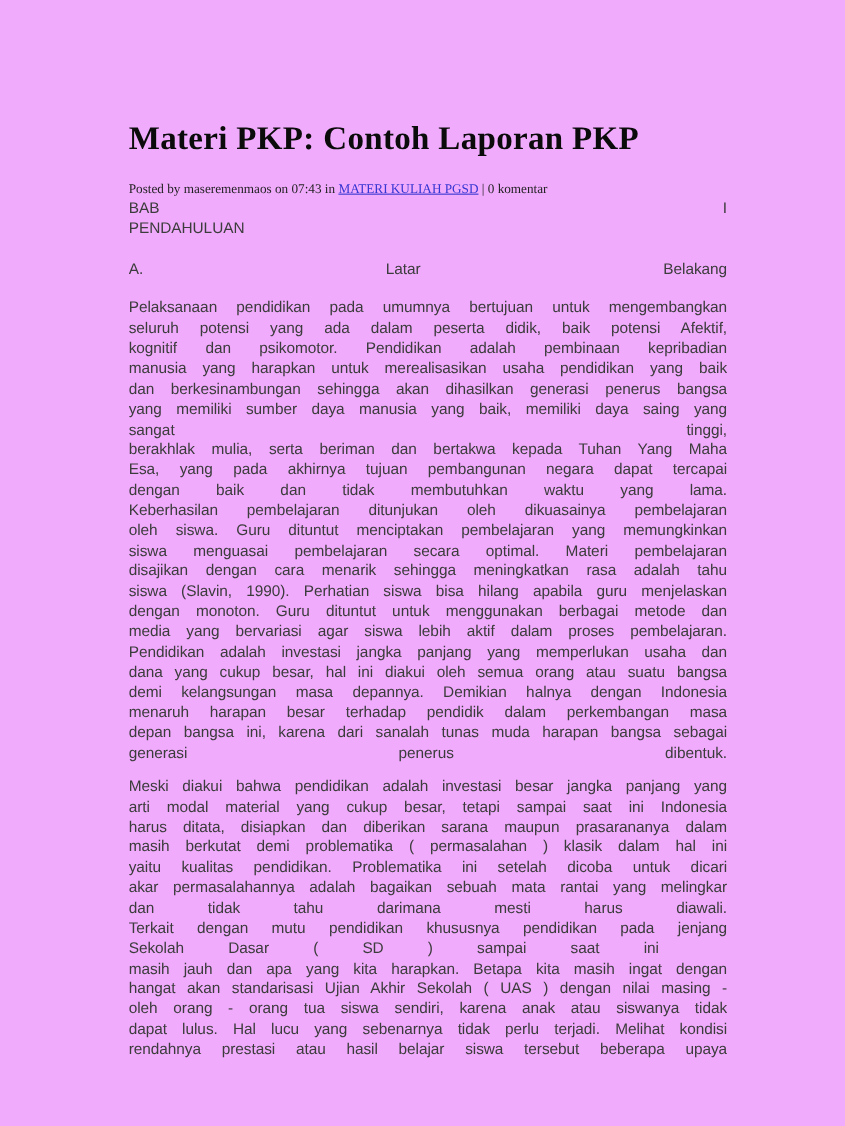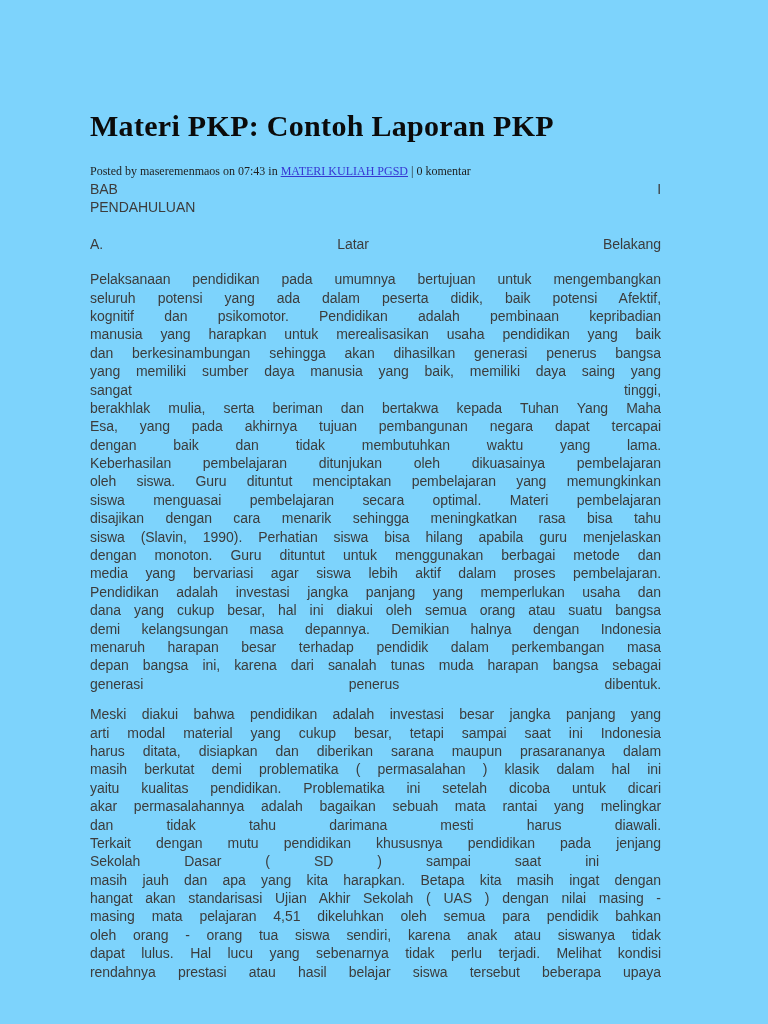--- a/index.html
+++ b/index.html
@@ -1,22 +1,22 @@
 <!DOCTYPE html>
 <html><head>
 <meta charset="utf-8">
 <style>
   html, body { margin: 0; padding: 0; background: #ffffff; }
   .page {
     position: relative;
     width: 768px;
     height: 1024px;
     box-sizing: border-box;
-    background: #7dd3fc;
-    padding: 109px 107px 0 90px;
+    background: #f0abfc;
+    padding: 109px 107px 0 117px;
     font-family: "Liberation Sans", "DejaVu Sans", sans-serif;
     overflow: hidden;
   }
   .title {
     font-family: "Liberation Serif", "DejaVu Serif", serif;
     font-weight: 700;
     font-size: 30px;
     line-height: 34px;
     letter-spacing: 0.3px;
     color: #0b0b0b;
@@ -75,21 +75,21 @@
       <div class="line">manusia yang harapkan untuk merealisasikan usaha pendidikan yang baik</div>
       <div class="line">dan berkesinambungan sehingga akan dihasilkan generasi penerus bangsa</div>
       <div class="line">yang memiliki sumber daya manusia yang baik, memiliki daya saing yang</div>
       <div class="line">sangat tinggi,</div>
       <div class="line">berakhlak mulia, serta beriman dan bertakwa kepada Tuhan Yang Maha</div>
       <div class="line">Esa, yang pada akhirnya tujuan pembangunan negara dapat tercapai</div>
       <div class="line">dengan baik dan tidak membutuhkan waktu yang lama.</div>
       <div class="line">Keberhasilan pembelajaran ditunjukan oleh dikuasainya pembelajaran</div>
       <div class="line">oleh siswa. Guru dituntut menciptakan pembelajaran yang memungkinkan</div>
       <div class="line">siswa menguasai pembelajaran secara optimal. Materi pembelajaran</div>
-      <div class="line">disajikan dengan cara menarik sehingga meningkatkan rasa bisa tahu</div>
+      <div class="line">disajikan dengan cara menarik sehingga meningkatkan rasa adalah tahu</div>
       <div class="line">siswa (Slavin, 1990). Perhatian siswa bisa hilang apabila guru menjelaskan</div>
       <div class="line">dengan monoton. Guru dituntut untuk menggunakan berbagai metode dan</div>
       <div class="line">media yang bervariasi agar siswa lebih aktif dalam proses pembelajaran.</div>
       <div class="line">Pendidikan adalah investasi jangka panjang yang memperlukan usaha dan</div>
       <div class="line">dana yang cukup besar, hal ini diakui oleh semua orang atau suatu bangsa</div>
       <div class="line">demi kelangsungan masa depannya. Demikian halnya dengan Indonesia</div>
       <div class="line">menaruh harapan besar terhadap pendidik dalam perkembangan masa</div>
       <div class="line">depan bangsa ini, karena dari sanalah tunas muda harapan bangsa sebagai</div>
       <div class="line">generasi penerus dibentuk.</div>
     </div>
@@ -99,19 +99,18 @@
       <div class="line">arti modal material yang cukup besar, tetapi sampai saat ini Indonesia</div>
       <div class="line">harus ditata, disiapkan dan diberikan sarana maupun prasarananya dalam</div>
       <div class="line">masih berkutat demi problematika ( permasalahan ) klasik dalam hal ini</div>
       <div class="line">yaitu kualitas pendidikan. Problematika ini setelah dicoba untuk dicari</div>
       <div class="line">akar permasalahannya adalah bagaikan sebuah mata rantai yang melingkar</div>
       <div class="line">dan tidak tahu darimana mesti harus diawali.</div>
       <div class="line">Terkait dengan mutu pendidikan khususnya pendidikan pada jenjang</div>
       <div class="line line-short">Sekolah Dasar ( SD ) sampai saat ini</div>
       <div class="line">masih jauh dan apa yang kita harapkan. Betapa kita masih ingat dengan</div>
       <div class="line">hangat akan standarisasi Ujian Akhir Sekolah ( UAS ) dengan nilai masing -</div>
-      <div class="line">masing mata pelajaran 4,51 dikeluhkan oleh semua para pendidik bahkan</div>
       <div class="line">oleh orang - orang tua siswa sendiri, karena anak atau siswanya tidak</div>
       <div class="line">dapat lulus. Hal lucu yang sebenarnya tidak perlu terjadi. Melihat kondisi</div>
       <div class="line">rendahnya prestasi atau hasil belajar siswa tersebut beberapa upaya</div>
     </div>
 
 </div>
 
 </body></html>

